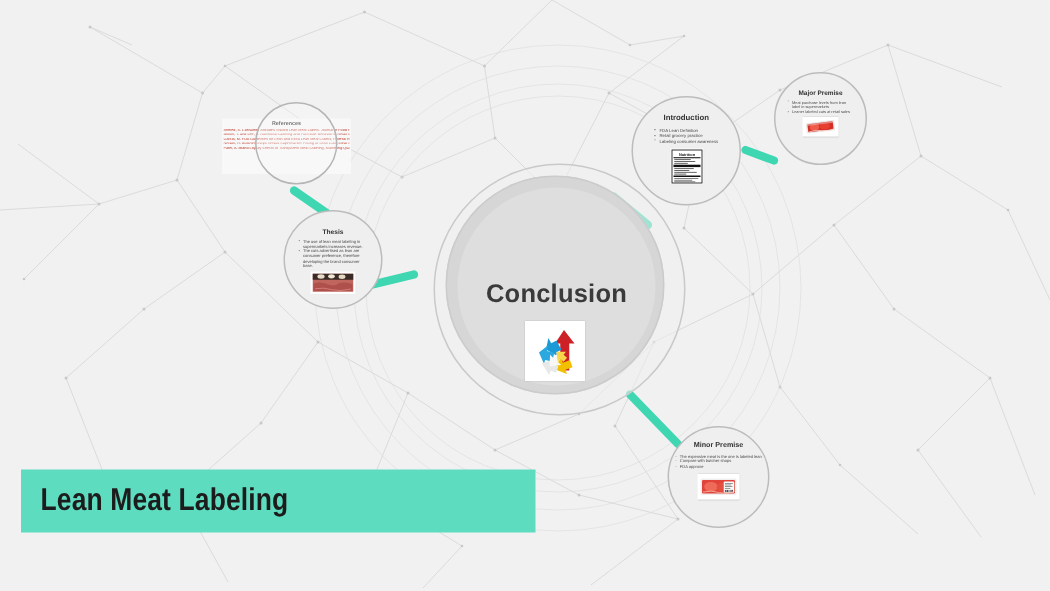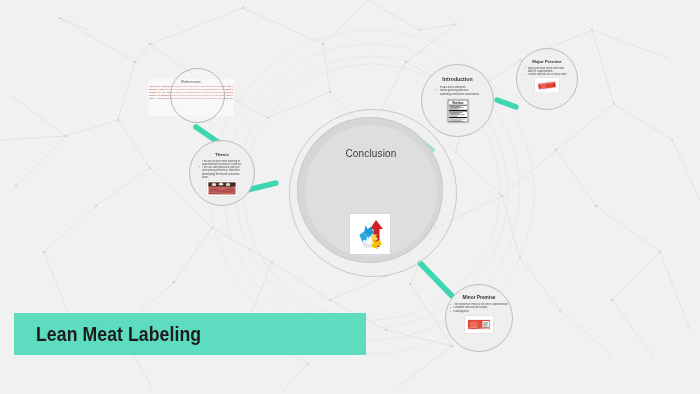--- a/index.html
+++ b/index.html
@@ -62,25 +62,26 @@
     left: 305px; top: 125px;
     width: 132px; height: 132px;
     z-index: 4;
     display: flex;
     flex-direction: column;
     align-items: center;
     padding-top: 23px;
     box-sizing: border-box;
   }
   #conclusion-title {
-    font-size: 10px;
-    font-weight: normal;
+    font-size: 17px;
+    font-weight: bold;
     color: #3a3a3a;
     letter-spacing: 0.15px;
     margin-bottom: 6px;
+    margin-top: 38px;
   }
   .concl-list {
     list-style: none;
     margin: 0;
     padding: 0 0 0 8px;
     align-self: flex-start;
     margin-left: 18px;
   }
   .concl-list li {
     font-size: 9.6px;
@@ -280,21 +281,20 @@
   }
   
   #title-banner {
     position: absolute;
     left: 14px; top: 313px;
     width: 343px; height: 42px;
     background: #5edcc0;
     z-index: 6;
     display: flex;
     align-items: center;
-    padding-left: 9px;
   }
   #title-text {
     font-family: "Liberation Sans Narrow", "Liberation Sans", sans-serif;
     font-size: 21px;
     font-weight: bold;
     color: #1c1c1c;
     letter-spacing: 0.1px;
     margin-left: 13px;
     transform: scaleX(0.84);
     transform-origin: left center;

